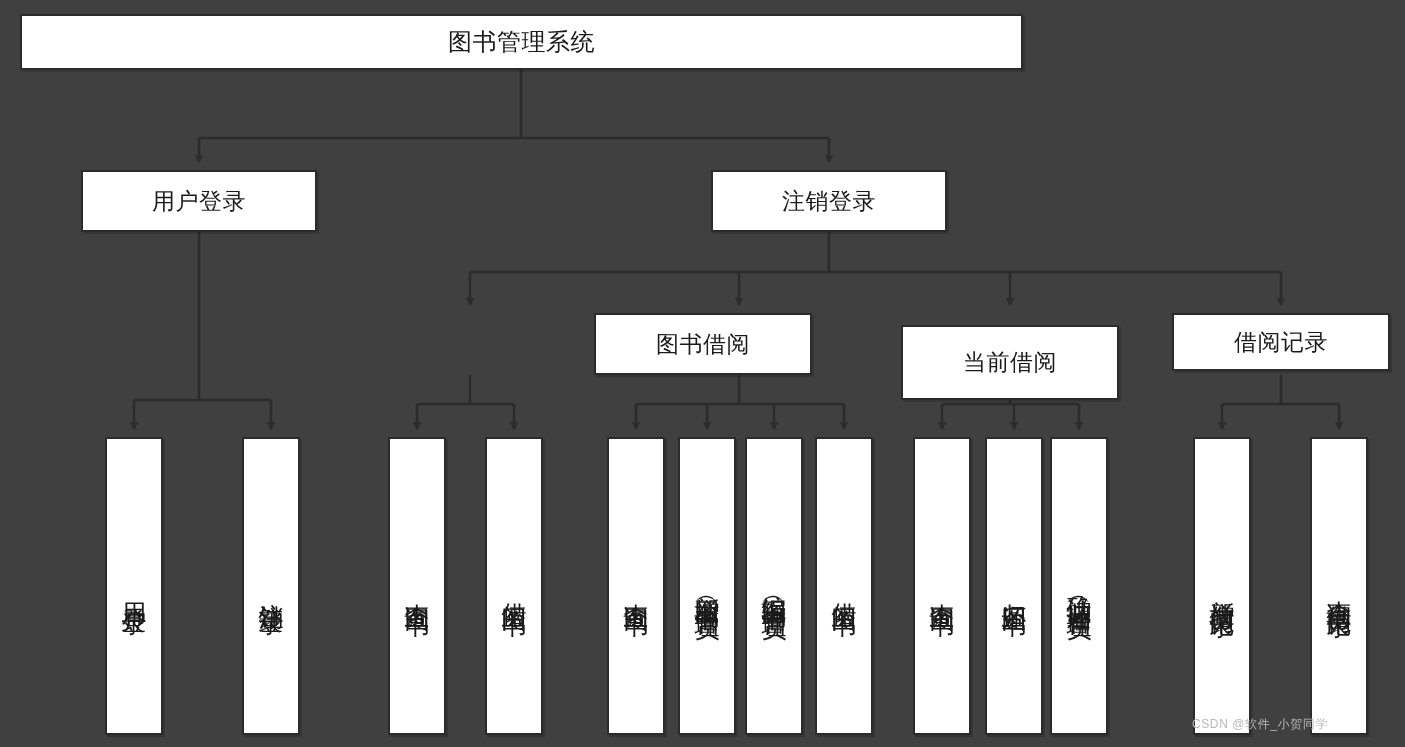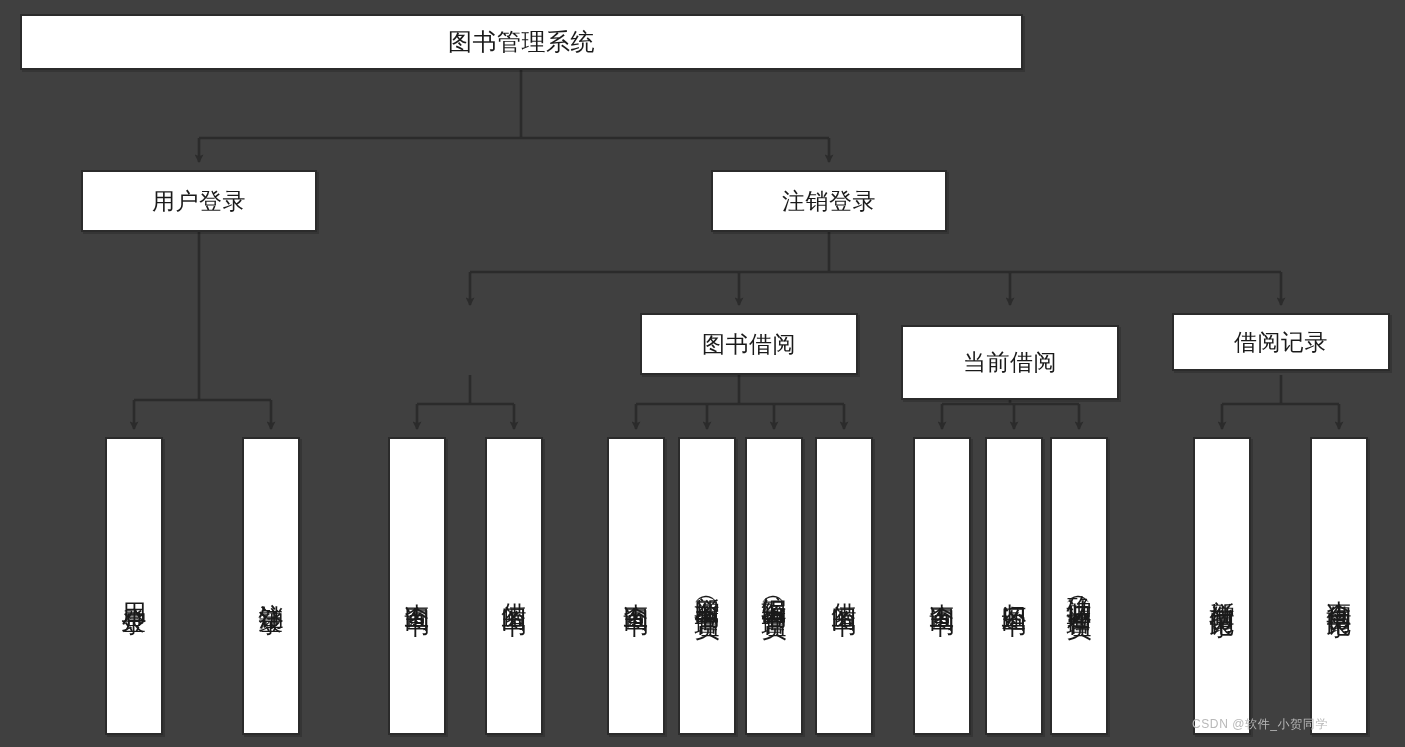--- a/index.html
+++ b/index.html
@@ -128,21 +128,21 @@
     <span class="label">图书管理系统</span>
   </div>
 
   <div class="node horizontal" style="left:81px; top:170px; width:236px; height:62px;">
     <span class="label">用户登录</span>
   </div>
   <div class="node horizontal" style="left:711px; top:170px; width:236px; height:62px;">
     <span class="label">注销登录</span>
   </div>
 
-  <div class="node horizontal" style="left:640px; top:313px; width:218px; height:62px;">
+  <div class="node horizontal" style="left:594px; top:313px; width:218px; height:62px;">
     <span class="label">图书借阅</span>
   </div>
   <div class="node horizontal" style="left:901px; top:313px; width:218px; height:75px;margin-top:12px;">
     <span class="label">当前借阅</span>
   </div>
   <div class="node horizontal" style="left:1172px; top:313px; width:218px; height:58px;">
     <span class="label">借阅记录</span>
   </div>
 
   <div class="node vertical" style="left:105px; top:437px; width:58px; height:298px;">

